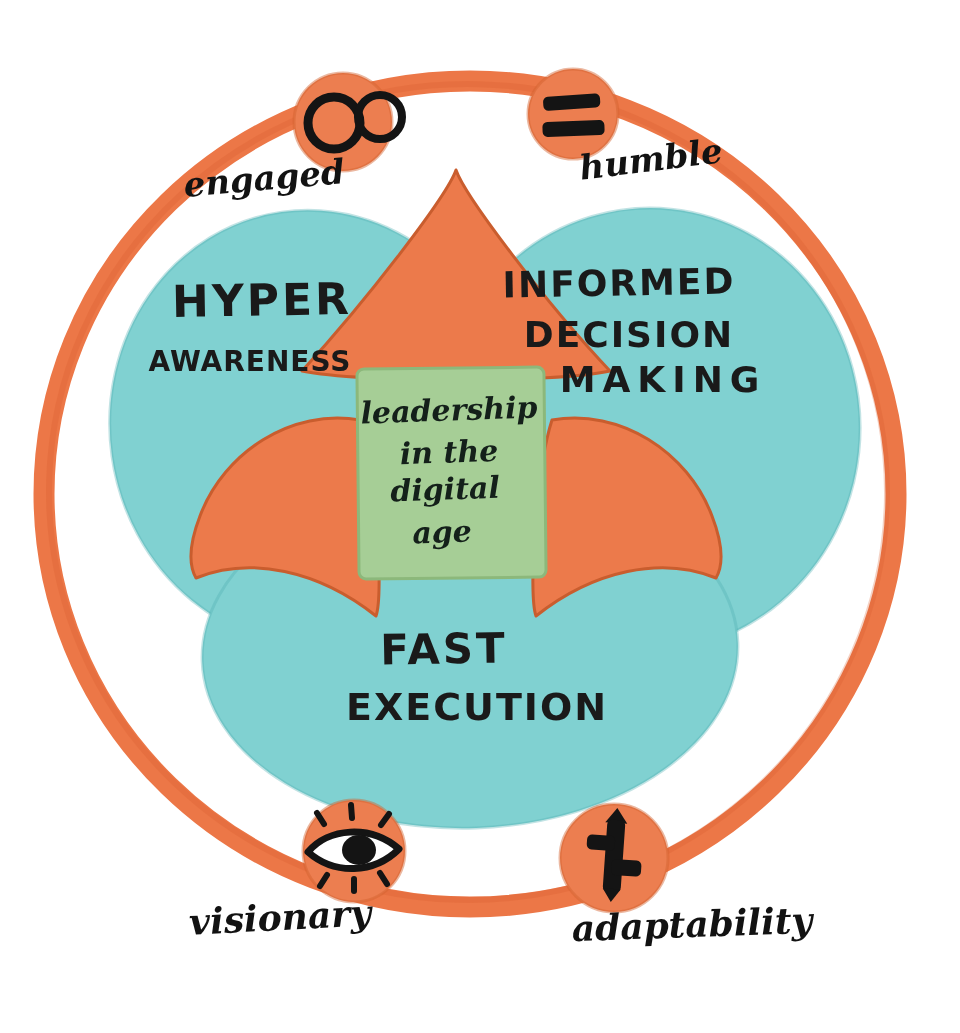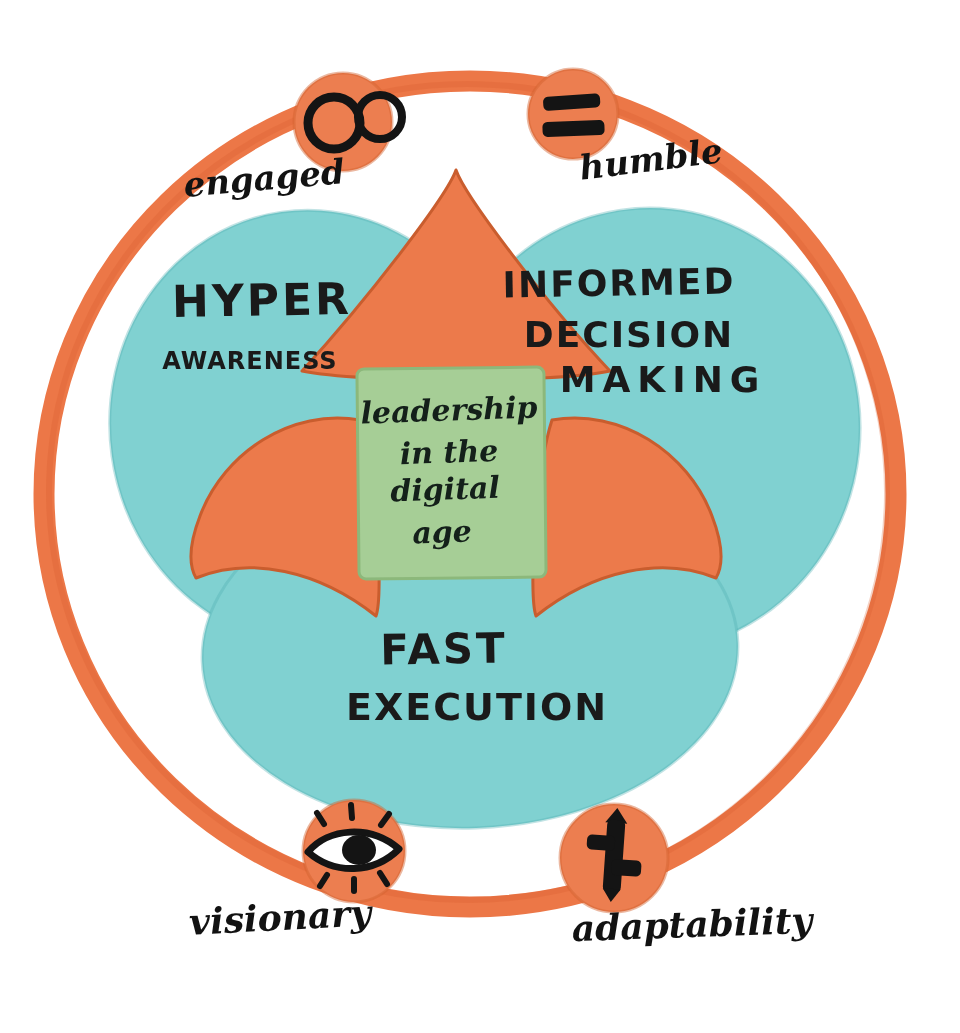--- a/index.html
+++ b/index.html
@@ -93,21 +93,21 @@
     <g transform="translate(614,856) rotate(4)" fill="#141414">
       <path d="M0,-48 L11,-33 L-11,-33 Z"></path>
       <rect x="-9" y="-36" width="18" height="72" rx="5"></rect>
       <rect x="-28" y="-20" width="28" height="15" rx="5"></rect>
       <rect x="-2" y="3" width="30" height="16" rx="5"></rect>
       <path d="M0,46 L9,33 L-9,33 Z"></path>
     </g>
   </svg>
 
   <div class="t cap" style="left:262px; top:300px; font-size:44px; letter-spacing:3px; transform:translate(-50%,-50%) rotate(-1deg);">HYPER</div>
-  <div class="t cap" style="left:250px; top:361px; font-size:24px; letter-spacing:1px; transform:translate(-50%,-50%);">AWARENESS</div>
+  <div class="t cap" style="left:250px; top:361px; font-size:28px; letter-spacing:1px; transform:translate(-50%,-50%);">AWARENESS</div>
 
   <div class="t cap" style="left:619px; top:283px; font-size:36px; letter-spacing:2px; transform:translate(-50%,-50%) rotate(-1deg);">INFORMED</div>
   <div class="t cap" style="left:629px; top:334px; font-size:36px; letter-spacing:2px; transform:translate(-50%,-50%);">DECISION</div>
   <div class="t cap" style="left:663px; top:379px; font-size:36px; letter-spacing:7px; transform:translate(-50%,-50%);">MAKING</div>
 
   <div class="t cap" style="left:444px; top:649px; font-size:42px; letter-spacing:3px; transform:translate(-50%,-50%) rotate(-1deg);">FAST</div>
   <div class="t cap" style="left:477px; top:707px; font-size:38px; letter-spacing:2px; transform:translate(-50%,-50%);text-align:right;">EXECUTION</div>
 
   <div class="t script" style="left:264px; top:178px; font-size:34px; transform:translate(-50%,-50%) rotate(-5deg);">engaged</div>
   <div class="t script" style="left:651px; top:159px; font-size:34px; transform:translate(-50%,-50%) rotate(-7deg);">humble</div>

